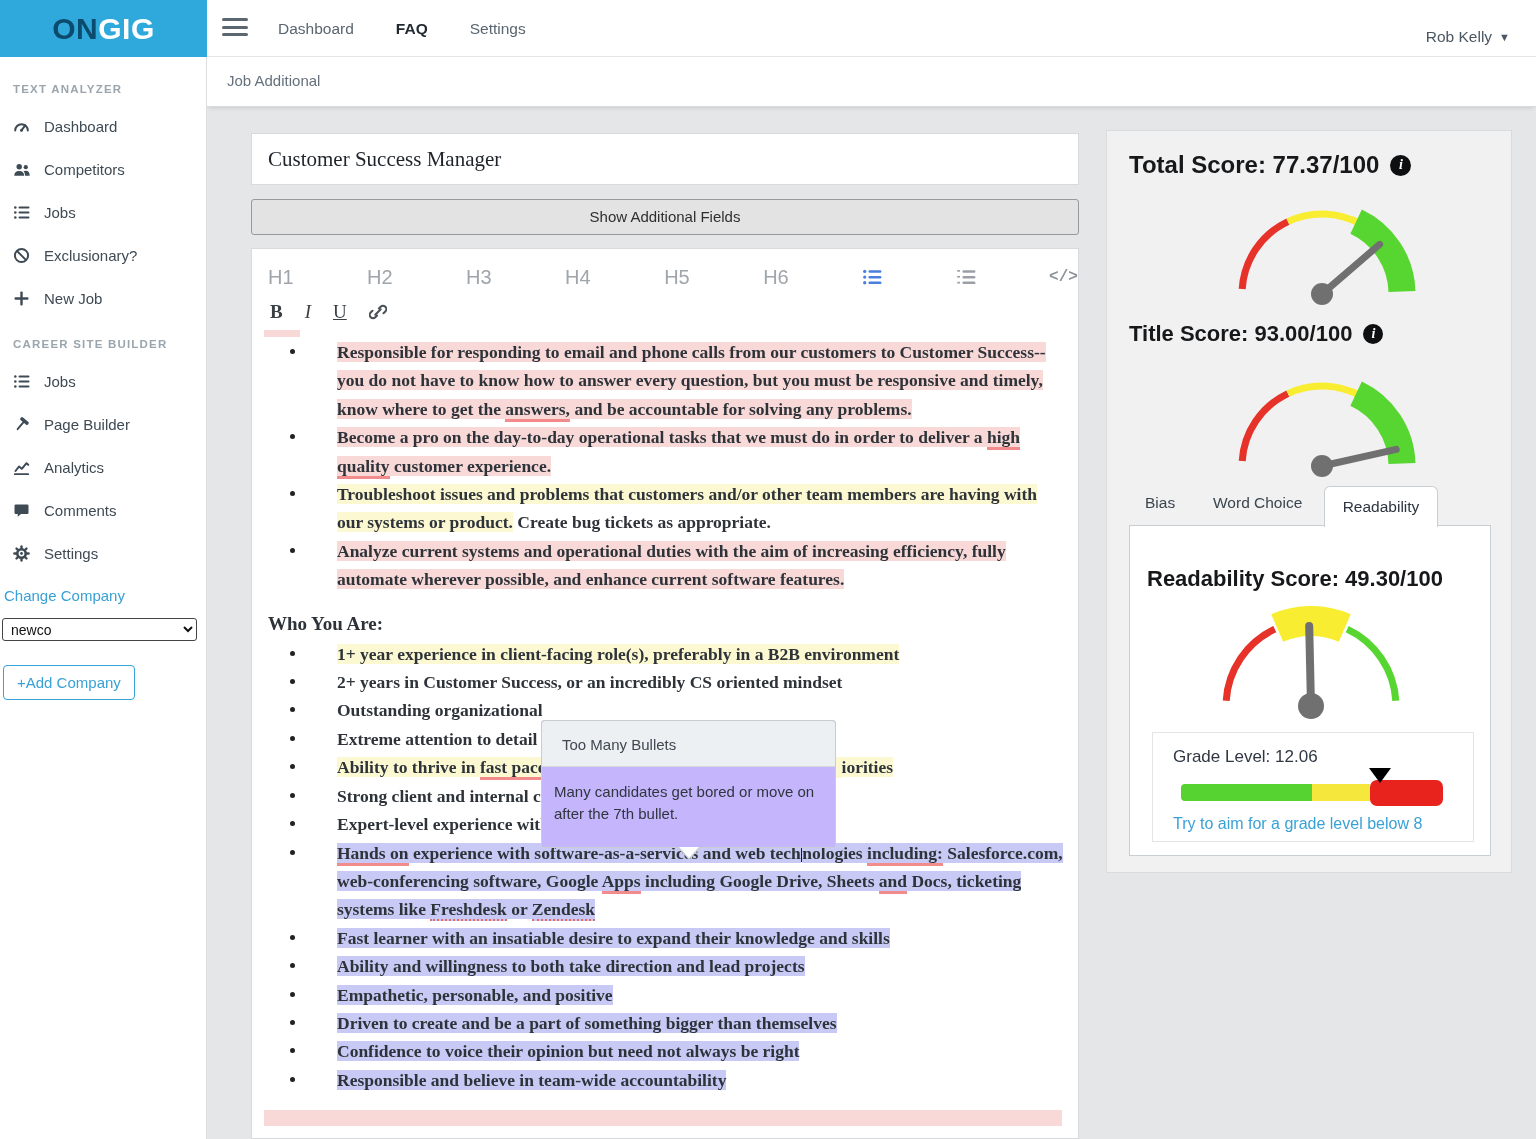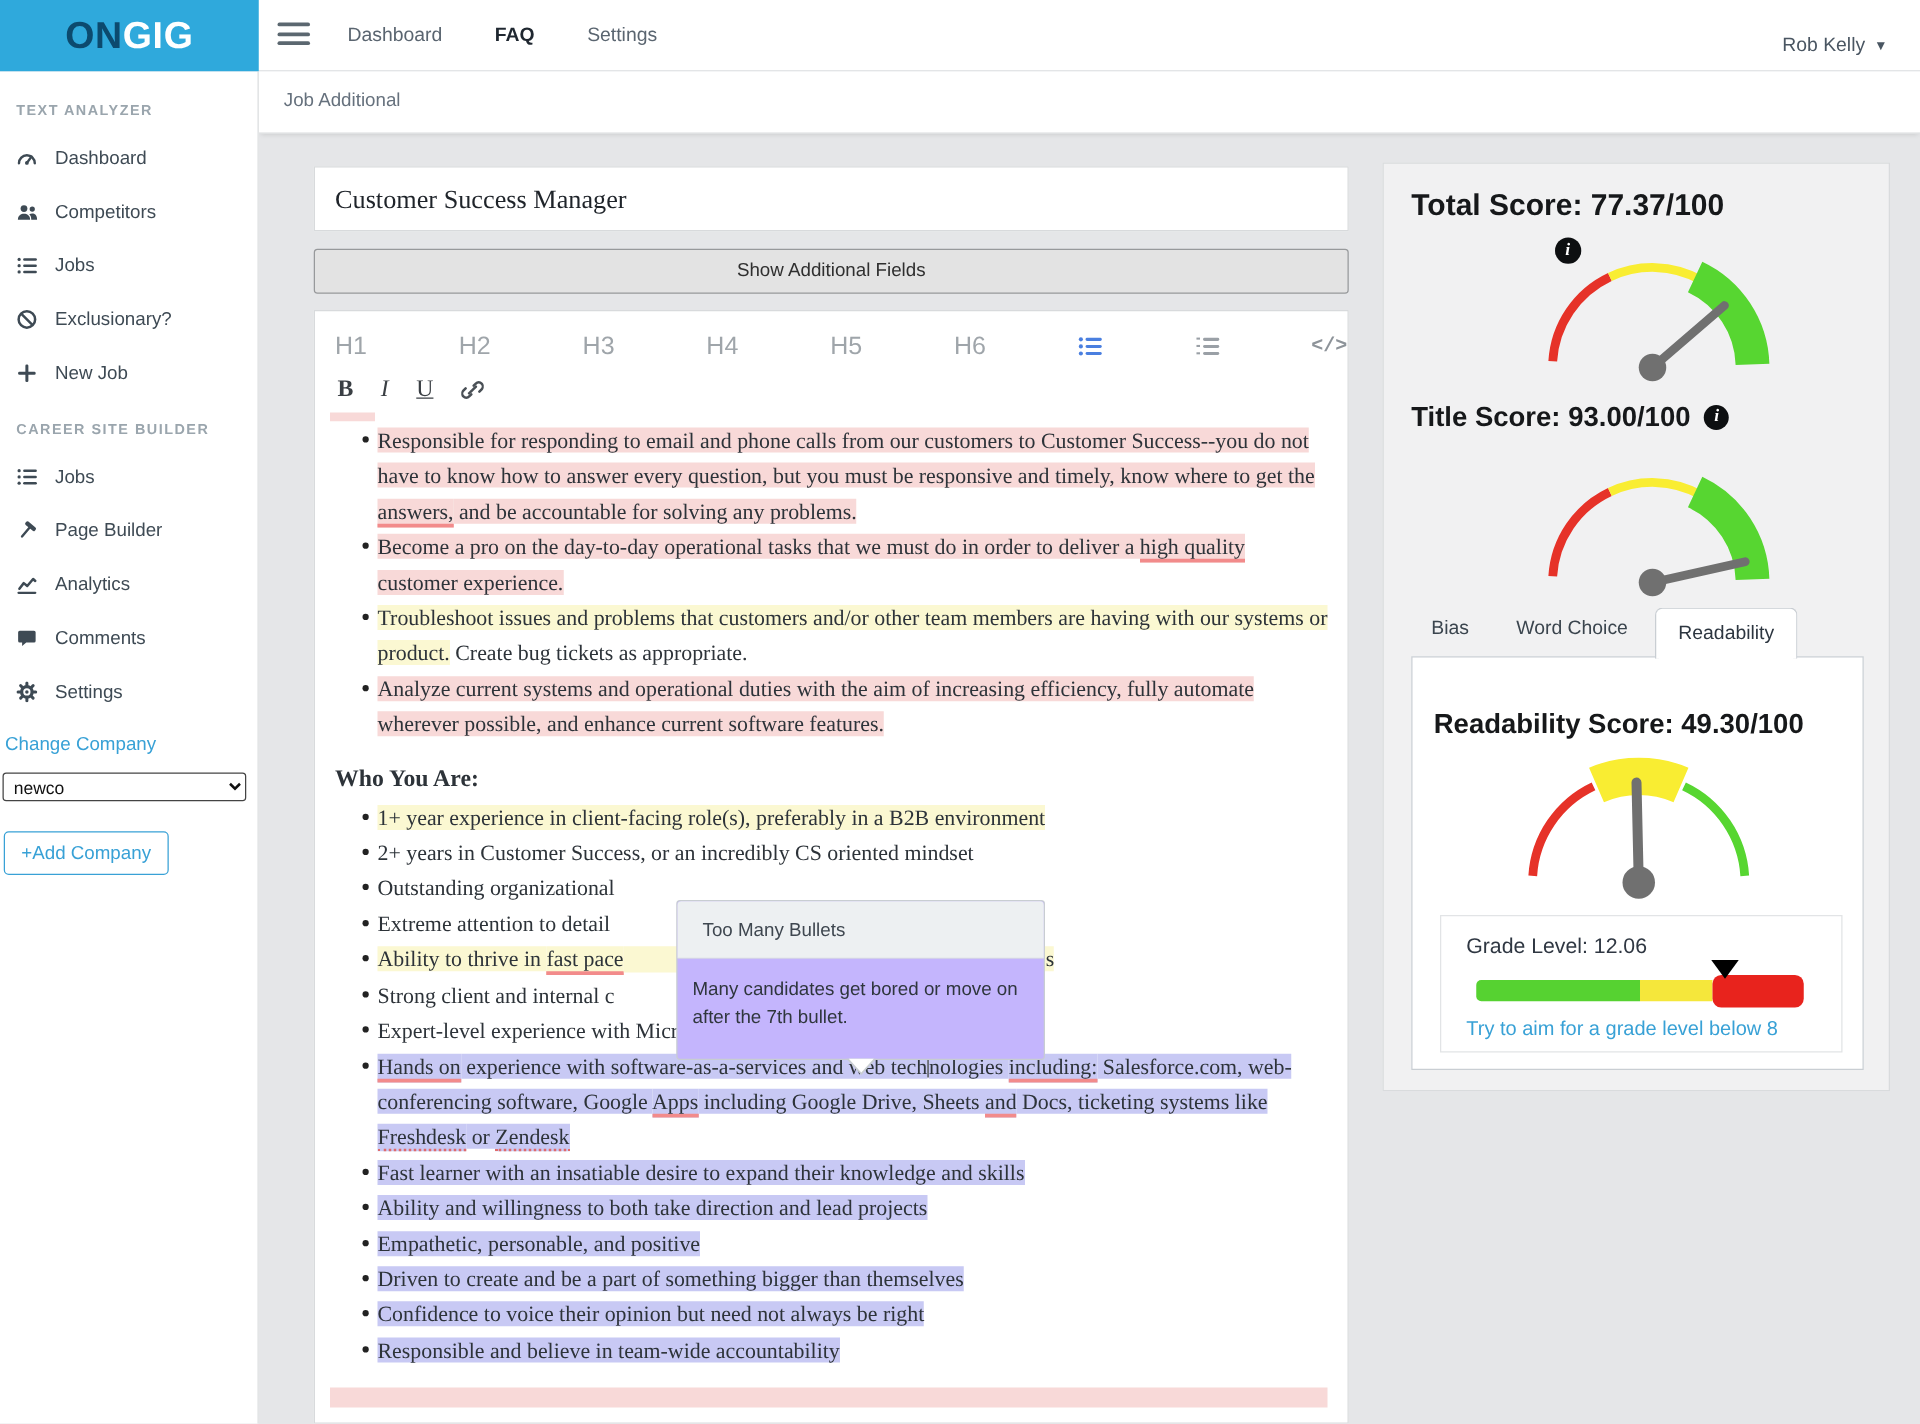--- a/index.html
+++ b/index.html
@@ -43,21 +43,21 @@
   .tb-icon { cursor:pointer; display:inline-flex; }
   .tb-code { font-family:"Liberation Mono", monospace; font-size:16px; font-weight:bold; color:#8d9399; cursor:pointer; }
   .tb-row2 { display:flex; align-items:center; gap:22px; padding:8px 0 0 18px; height:34px; font-family:"Liberation Serif", serif; }
   .tb-b { font-weight:bold; font-size:19px; color:#3a3f44; cursor:pointer; }
   .tb-i { font-style:italic; font-size:19px; color:#3a3f44; cursor:pointer; }
   .tb-u { text-decoration:underline; font-size:19px; color:#3a3f44; cursor:pointer; }
 
   
   .ed-content { position:relative; font-family:"Liberation Serif", serif; font-size:17.5px; color:#2d3339; padding:2px 14px 0 0; }
   .sliver { width:36px; height:7px; background:#f8d9d8; margin:3px 0 1px 12px; }
-  .ed-li { position:relative; padding-left:50px; line-height:28.4px; }
+  .ed-li { position:relative; padding-left:85px; line-height:28.4px;font-weight:bold; }
   .ed-li .dot { position:absolute; left:38px; top:11px; width:5px; height:5px; border-radius:50%; background:#222; }
   .ed-h { font-weight:bold; font-size:19px; line-height:28px; padding-left:16px; margin-top:16px; margin-bottom:2px; }
   .hl-pink { background:#f8d9d8; }
   .hl-yellow { background:#fbf8d2; }
   .hl-purple { background:#c8c9f4; }
   .u-line { border-bottom:3px solid #f28b8b; }
   .u-dots { border-bottom:2px dotted #e06c6c; }
   .spacer { display:inline-block; height:21px; vertical-align:-5px; }
   .caret { display:inline-block; width:1.5px; height:19px; background:#16181a; vertical-align:-3px; }
   .cutbar { margin-top:16px; height:16px; background:#f8d9d8; margin-left:12px; margin-right:2px; }
@@ -65,21 +65,21 @@
   
   .tooltip { position:absolute; left:289px; top:471px; width:295px; background:#c4b5fd; border:1px solid #c8cdd2; border-radius:3px; z-index:8; font-family:"Liberation Sans", sans-serif; }
   .tooltip .tt-head { background:#edf0f2; border-bottom:1px solid #d5d9dd; padding:15px 20px 13px 20px; font-size:15px; color:#3f4750; border-radius:3px 3px 0 0; }
   .tooltip .tt-body { padding:14px 20px 22px 12px; font-size:15px; line-height:22px; color:#2f363d; }
   .tt-arrow { position:absolute; left:135px; bottom:-13px; width:0; height:0; border:12px solid transparent; border-top:13px solid #c8cdd2; border-bottom:none; }
   .tt-arrow:after { content:""; position:absolute; left:-10px; top:-13px; width:0; height:0; border:10px solid transparent; border-top:11px solid #ffffff; border-bottom:none; }
 
   
   .score-panel { position:absolute; left:1106px; top:130px; width:406px; height:743px; background:#f1f1f2; border:1px solid #d9dbdd; z-index:5; }
   .score-line { position:absolute; left:22px; display:flex; align-items:center; gap:11px; color:#16181a; font-weight:bold; }
-  .total-score { top:20px; font-size:24px;flex-direction:column; }
+  .total-score { top:20px; font-size:24px; }
   .title-score { top:190px; font-size:22px; }
   .info-icon { display:inline-flex; align-items:center; justify-content:center; width:21px; height:21px; border-radius:50%; background:#0d0f11; color:#fff; font-family:"Liberation Serif", serif; font-style:italic; font-weight:bold; font-size:14px; cursor:pointer; }
   .gauge1 { position:absolute; left:120px; top:68px; }
   .gauge2 { position:absolute; left:120px; top:240px; }
   .tabs { position:absolute; left:0px; top:355px; width:406px; height:39px; }
   .tab { position:absolute; top:8px; font-size:15.5px; color:#3b454e; cursor:pointer; }
   .tab-0 { left:38px; } .tab-1 { left:106px; }
   .tab-active { position:absolute; left:217px; top:0; width:114px; height:41px; background:#fff; border:1px solid #c9ced3; border-bottom:none; border-radius:6px 6px 0 0; text-align:center; line-height:39px; font-size:15.5px; color:#2d3640; cursor:pointer; z-index:3; }
   .read-panel { position:absolute; left:22px; top:394px; width:362px; height:331px; background:#fff; border:1px solid #c9ced3; z-index:2; }
   .read-score { position:absolute; left:17px; top:40px; font-size:22px; font-weight:bold; color:#16181a; }

